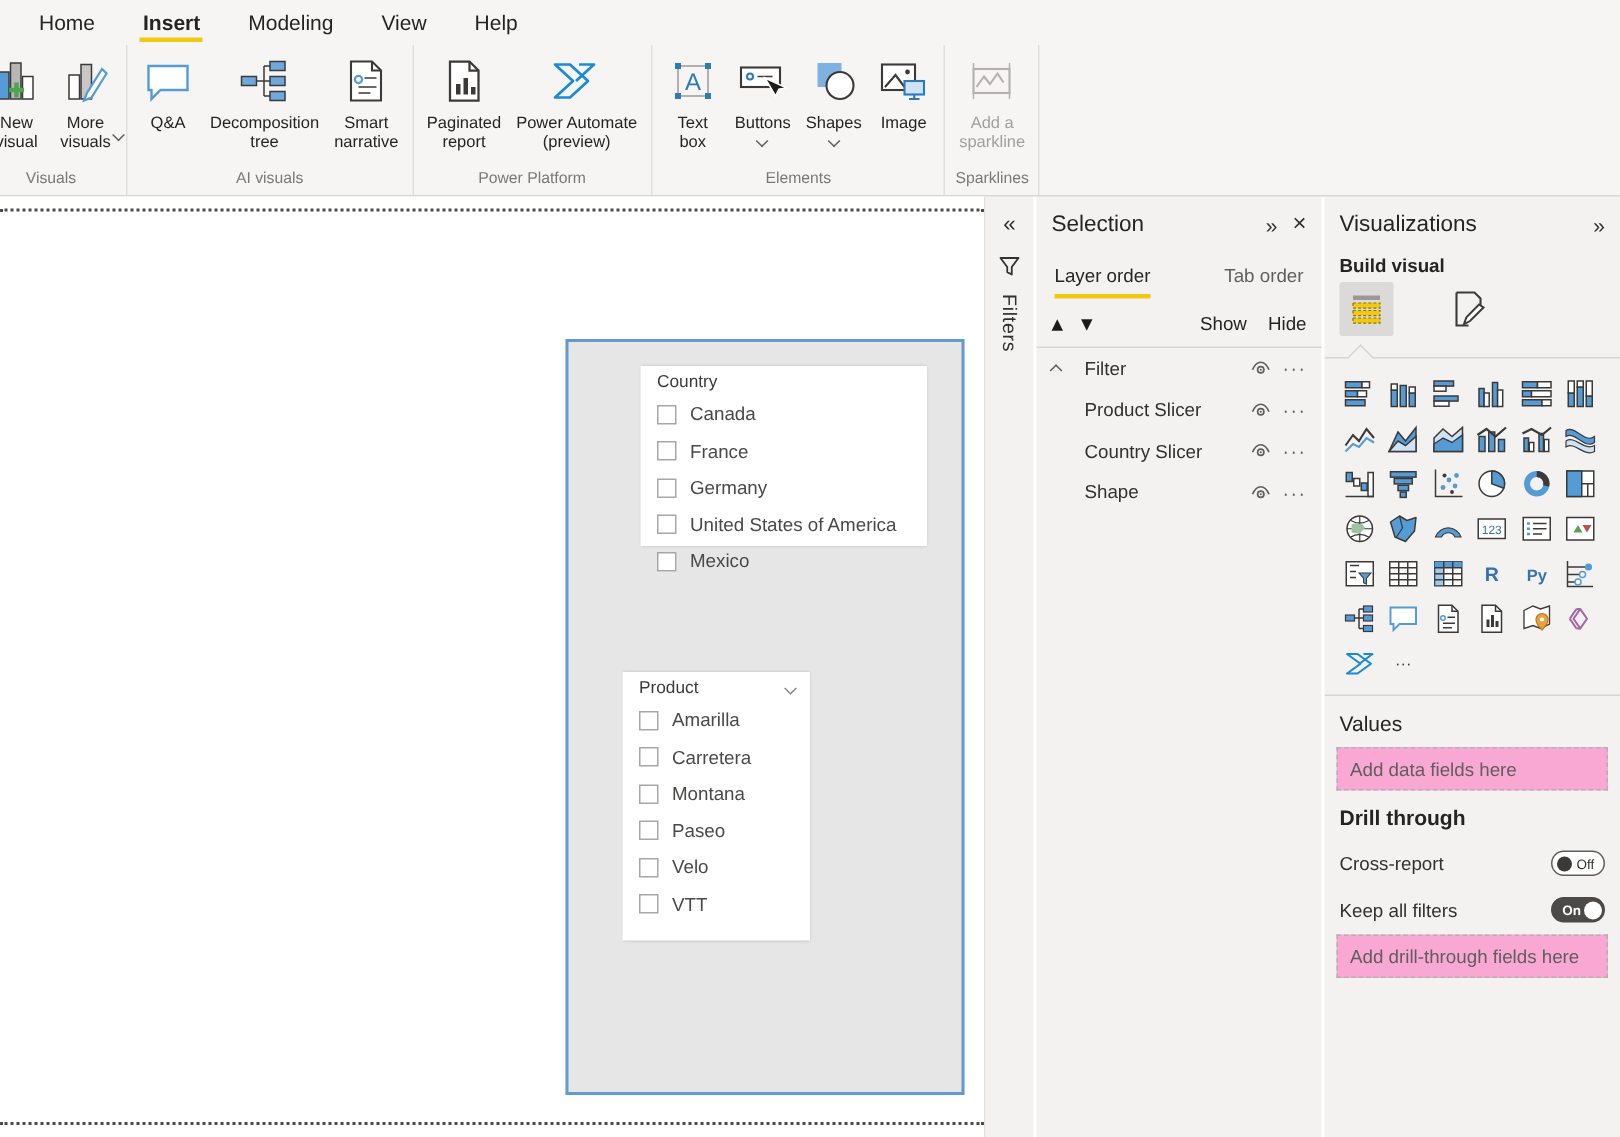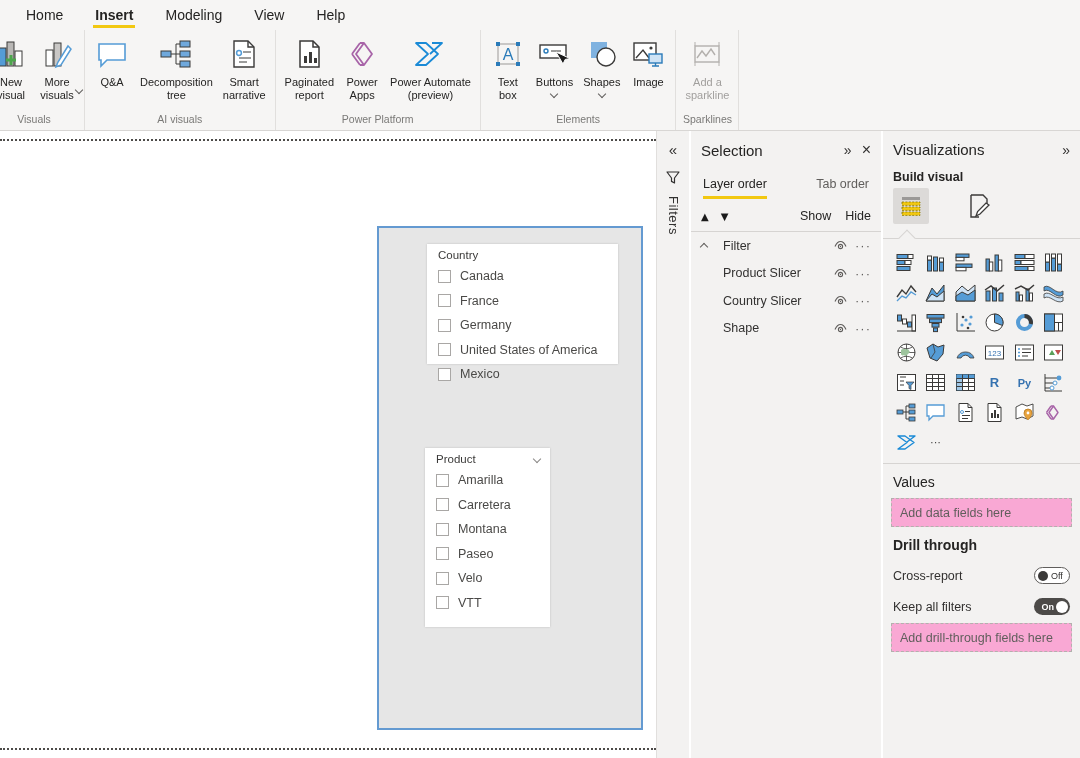--- a/index.html
+++ b/index.html
@@ -31,36 +31,36 @@
   .workspace { display:flex; height:627px; }
 
   
   .canvas { position:relative; width:657px; background:#fff; border-right:1px solid #e1dfdd; }
   .dotline { position:absolute; left:0; right:0; border-top:2px dotted #4d4b49; }
   .dot-top { top:8px; } .dot-bottom { top:617px; }
   .shape-visual { position:absolute; left:377px; top:95px; width:266px; height:504px;
                   background:#e6e6e6; border:2px solid #649ad1; }
   .slicer { position:absolute; background:#fff; box-shadow:0 0 2px rgba(0,0,0,.18); padding:5px 0 0 11px; }
   .slicer-country { left:427px; top:113px; width:191px; height:120px; }
-  .slicer-product { left:425px; top:317px; width:125px; height:179px; }
+  .slicer-product { left:415px; top:317px; width:125px; height:179px; }
   .slicer-title { font-size:11.5px; color:#3b3a39; margin-bottom:3px; display:flex; align-items:center; justify-content:space-between; padding-right:10px; }
   .slicer-row { display:flex; align-items:center; height:24.5px; cursor:pointer; }
   .cbox { width:13px; height:13px; border:1px solid #a9a7a5; background:#fff; flex:0 0 13px; }
   .slicer-row .itm { font-size:12.5px; color:#4a4947; margin-left:9px; white-space:nowrap; }
 
   
   .filters-rail { width:34px; background:#f3f2f1; border-right:2px solid #fff;
                   display:flex; flex-direction:column; align-items:center; padding-top:10px; gap:12px; }
   .rail-collapse { font-size:15px; color:#323130; cursor:pointer; }
   .rail-funnel { cursor:pointer; }
   .rail-text { writing-mode:vertical-rl; font-size:13px; color:#323130; letter-spacing:.5px; }
 
   
   .selection-pane { width:192px; background:#f3f2f1; border-right:2px solid #fff; padding:10px 10px 0; }
-  .pane-head { display:flex; align-items:center; justify-content:space-between; }
+  .pane-head { display:flex; align-items:flex-start; justify-content:space-between; }
   .pane-title { font-size:15px; color:#252423; }
   .pane-head-icons { display:flex; gap:10px; align-items:center; }
   .ghost-ic { color:#323130; font-size:14px; cursor:pointer; }
   .sel-tabs { display:flex; justify-content:space-between; margin-top:18px; padding:0 2px; }
   .sel-tab { font-size:12.5px; color:#605e5c; padding-bottom:8px; position:relative; cursor:pointer; }
   .sel-tab.active { color:#252423; font-weight:400; }
   .sel-tab.active::after { content:""; position:absolute; left:0; right:0; bottom:0; height:3px; background:#f2c811; }
   .sel-controls { display:flex; align-items:center; margin-top:10px; font-size:12.5px; }
   .tri { font-family:"DejaVu Sans",sans-serif; font-size:10px; color:#1a1a1a; cursor:pointer; }
   .sel-controls .spacer { flex:1; }
@@ -195,32 +195,20 @@
                 <rect x="10" y="18" width="3" height="7" fill="#3b3a39"></rect>
                 <rect x="15" y="14" width="3" height="11" fill="#3b3a39"></rect>
                 <rect x="20" y="20" width="3" height="5" fill="#3b3a39"></rect>
               </svg>
           </span>
           <span class="rlabel">Paginated
 report</span>
         </div>
         <div class="rbtn">
           <span class="ricon">
-            <svg width="36" height="32" viewBox="0 0 36 32">
-                <g stroke="#a864a8" stroke-width="1.8" fill="none" stroke-linejoin="round">
-                  <path d="M12 16L20 5l8 11-8 11z"></path>
-                  <path d="M8 16L16 5M8 16l8 11M16 5h4M16 27h4"></path>
-                </g>
-              </svg>
-          </span>
-          <span class="rlabel">Power
-Apps</span>
-        </div>
-        <div class="rbtn">
-          <span class="ricon">
             <svg width="40" height="32" viewBox="0 0 40 32">
                 <g stroke="#1a8ad6" stroke-width="1.8" fill="none" stroke-linejoin="round">
                   <path d="M6 5h10l12 11-12 11H6l12-11z"></path>
                   <path d="M22 5h10L20 16"></path>
                 </g>
               </svg>
           </span>
           <span class="rlabel">Power Automate
 (preview)</span>
         </div>

